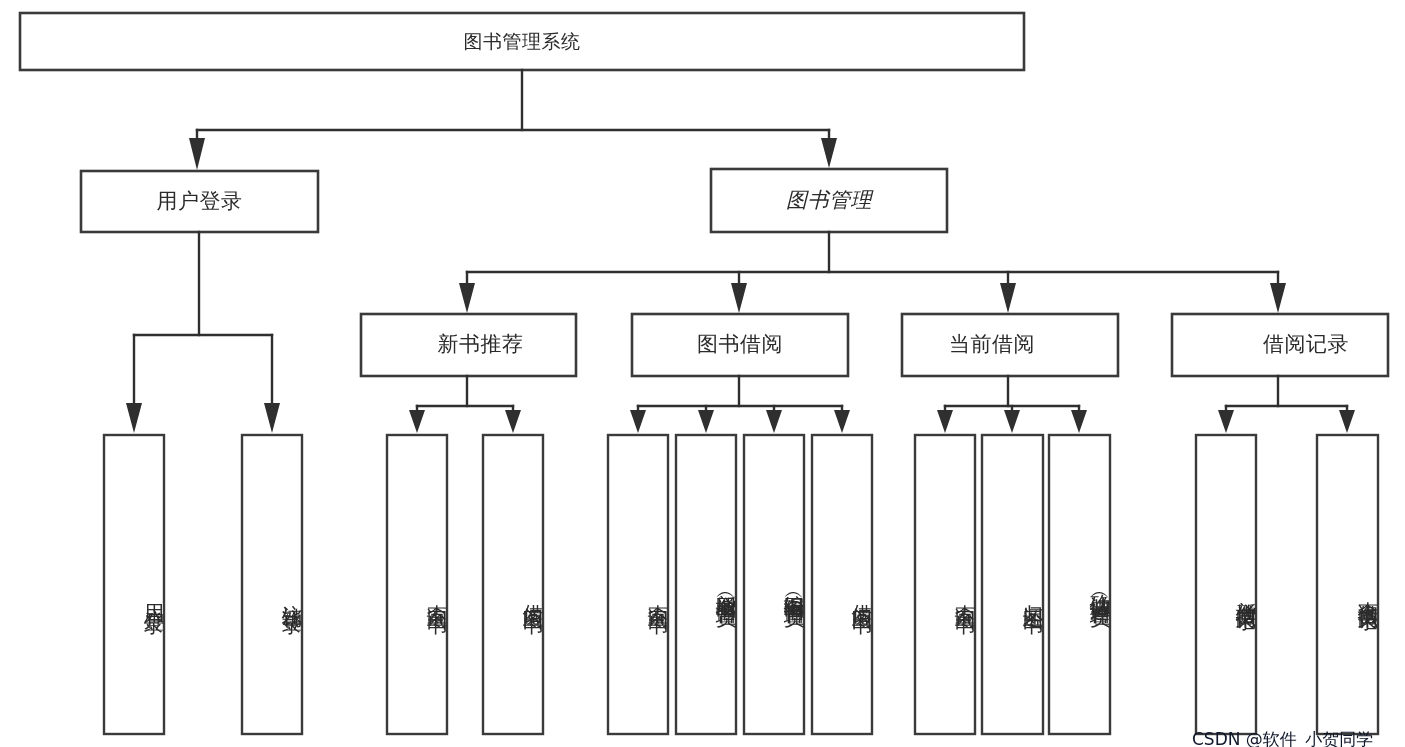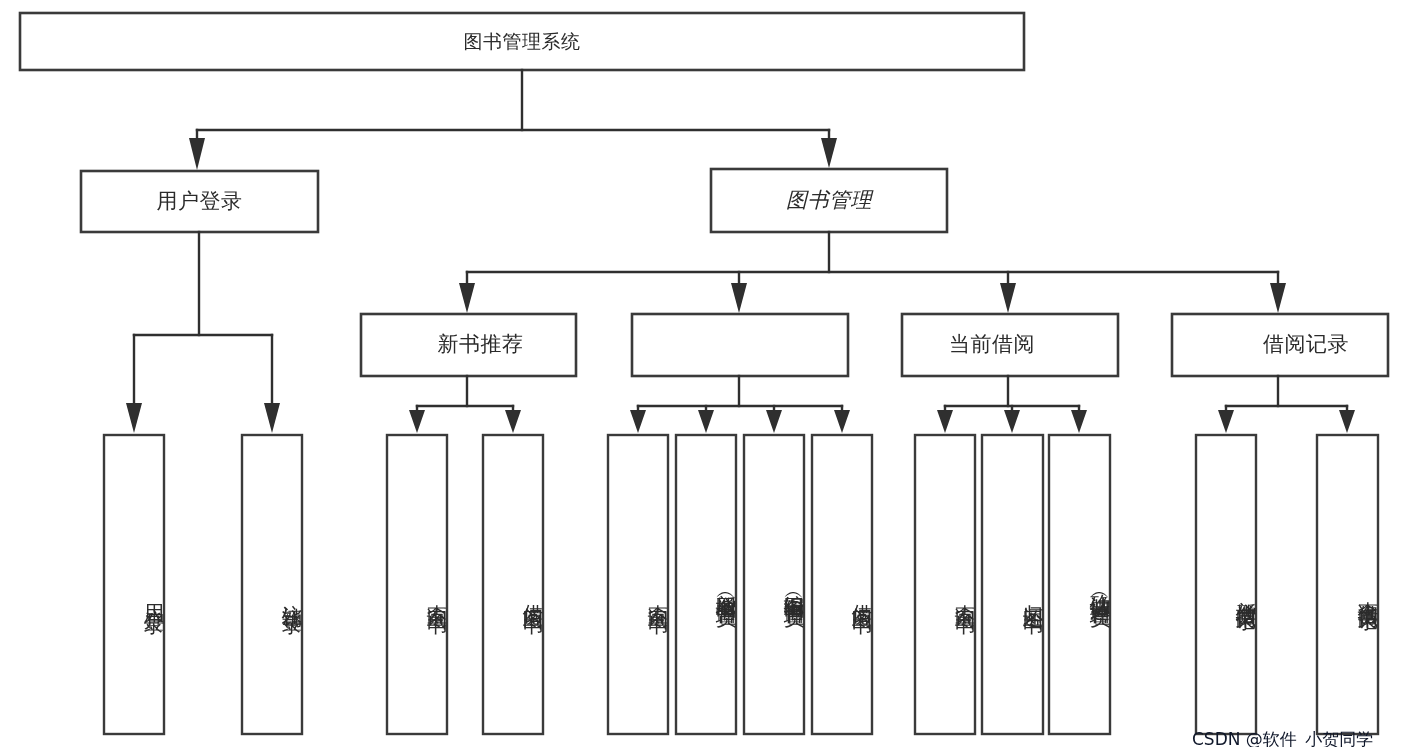--- a/index.html
+++ b/index.html
@@ -184,20 +184,21 @@
       <polygon class="arrow-head" points="1339,410 1355,410 1347,433"></polygon>
     </g>
   </svg>
 
   <div class="node-label horizontal title" style="left:20px; top:13px; width:1004px; height:57px;">图书管理系统</div>
 
   <div class="node-label horizontal" style="left:81px; top:171px; width:237px; height:61px;">用户登录</div>
   <div class="node-label horizontal" style="left:711px; top:169px; width:236px; height:63px;font-style:italic;">图书管理</div>
 
   <div class="node-label horizontal" style="left:361px; top:314px; width:215px; height:62px;margin-left:12px;">新书推荐</div>
+  <div class="node-label horizontal" style="left:632px; top:314px; width:216px; height:62px;">图书借阅</div>
   <div class="node-label horizontal" style="left:902px; top:314px; width:180px; height:62px;">当前借阅</div>
   <div class="node-label horizontal" style="left:1172px; top:314px; width:256px; height:62px;padding-left:12px;">借阅记录</div>
 
   <div class="node-label vertical" style="left:104px; top:492px; width:60px; height:200px;">用户登录</div>
   <div class="node-label vertical" style="left:242px; top:492px; width:60px; height:200px;">注销登录</div>
   <div class="node-label vertical" style="left:387px; top:492px; width:60px; height:200px;">查询图书</div>
   <div class="node-label vertical" style="left:483px; top:492px; width:60px; height:200px;">借阅图书</div>
   <div class="node-label vertical" style="left:608px; top:492px; width:60px; height:200px;">查询图书</div>
   <div class="node-label vertical tall" style="left:676px; top:440px; width:60px; height:292px;">新增图书（管理员）</div>
   <div class="node-label vertical tall" style="left:744px; top:440px; width:60px; height:292px;">编辑图书（管理员）</div>

